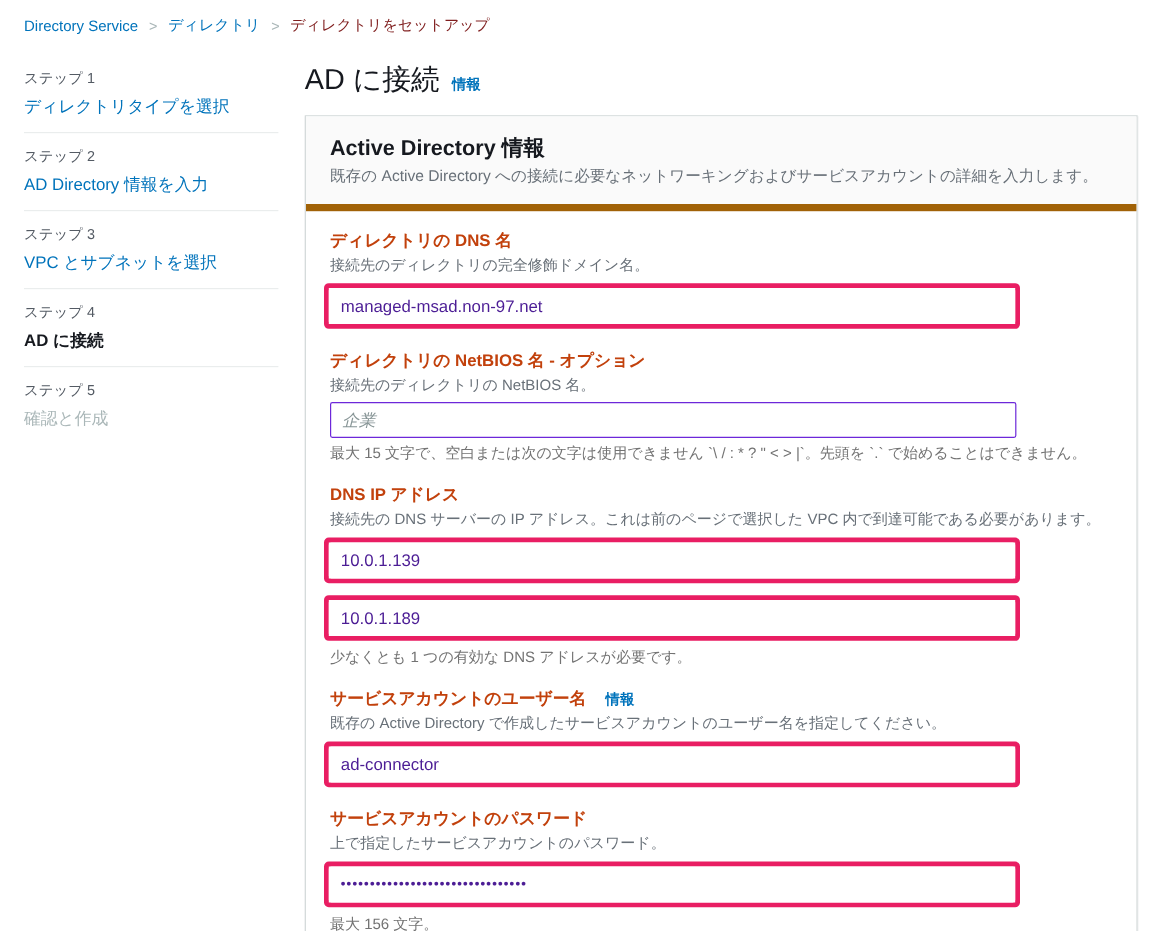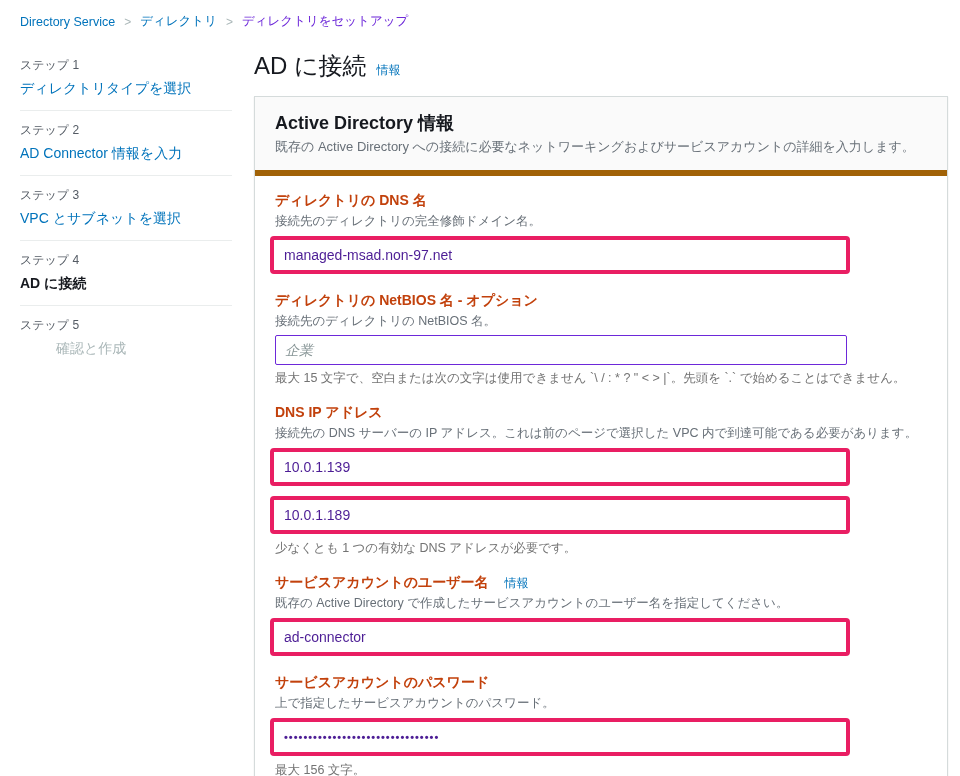--- a/index.html
+++ b/index.html
@@ -13,43 +13,43 @@
   
   .breadcrumb {
     padding: 13px 20px 0 20px;
     font-size: 12.5px;
     display: flex;
     align-items: center;
     gap: 9px;
   }
   .breadcrumb a { color: #0073bb; text-decoration: none; cursor: pointer; }
   .breadcrumb .sep { color: #aab7b8; font-size: 12px; }
-  .breadcrumb .current { color: #6d28d9; }
+  .breadcrumb .current { color: #7f1d1d; }
 
   
   .page {
     display: flex;
     padding: 16px 12px 0 20px;
     align-items: flex-start;
   }
   
   .sidebar { width: 212px; flex: 0 0 212px; }
   .step { padding: 11px 0 13px 0; }
   .step + .step { border-top: 1px solid #eaeded; }
   .step-num { font-size: 12px; color: #545b64; margin-bottom: 5px; }
   .step-label { font-size: 14px; line-height: 18px; }
   .step-label.link { color: #0073bb; cursor: pointer; }
   .step-label.current { color: #16191f; font-weight: bold; }
-  .step-label.disabled { color: #aab7b8; margin-left: 36px; }
+  .step-label.disabled { color: #aab7b8; }
 
   
   .main { flex: 1 1 auto; padding-left: 22px; }
   .page-heading { display: flex; align-items: baseline; gap: 10px; padding: 4px 0 14px 0; }
   .page-heading h1 { font-size: 24px; font-weight: 500; color: #16191f; }
-  .info-link { font-size: 12px; font-weight: normal; color: #0073bb; text-decoration: none; cursor: pointer; }
+  .info-link { font-size: 12px; font-weight: bold; color: #0073bb; text-decoration: none; cursor: pointer; }
 
   .panel {
     border: 1px solid #d5dbdb;
     background: #ffffff;
     box-shadow: 0 1px 1px rgba(0,28,36,.15);
   }
   .panel-header {
     background: #fafafa;
     border-bottom: 6px solid #a16207;
     padding: 14px 20px 14px 20px;
@@ -103,21 +103,21 @@
 
 <div class="page">
 
   <aside class="sidebar">
     <div class="step">
       <div class="step-num">ステップ 1</div>
       <div class="step-label link">ディレクトリタイプを選択</div>
     </div>
     <div class="step">
       <div class="step-num">ステップ 2</div>
-      <div class="step-label link">AD Connector 情報を入力</div>
+      <div class="step-label link">AD Directory 情報を入力</div>
     </div>
     <div class="step">
       <div class="step-num">ステップ 3</div>
       <div class="step-label link">VPC とサブネットを選択</div>
     </div>
     <div class="step">
       <div class="step-num">ステップ 4</div>
       <div class="step-label current">AD に接続</div>
     </div>
     <div class="step">

